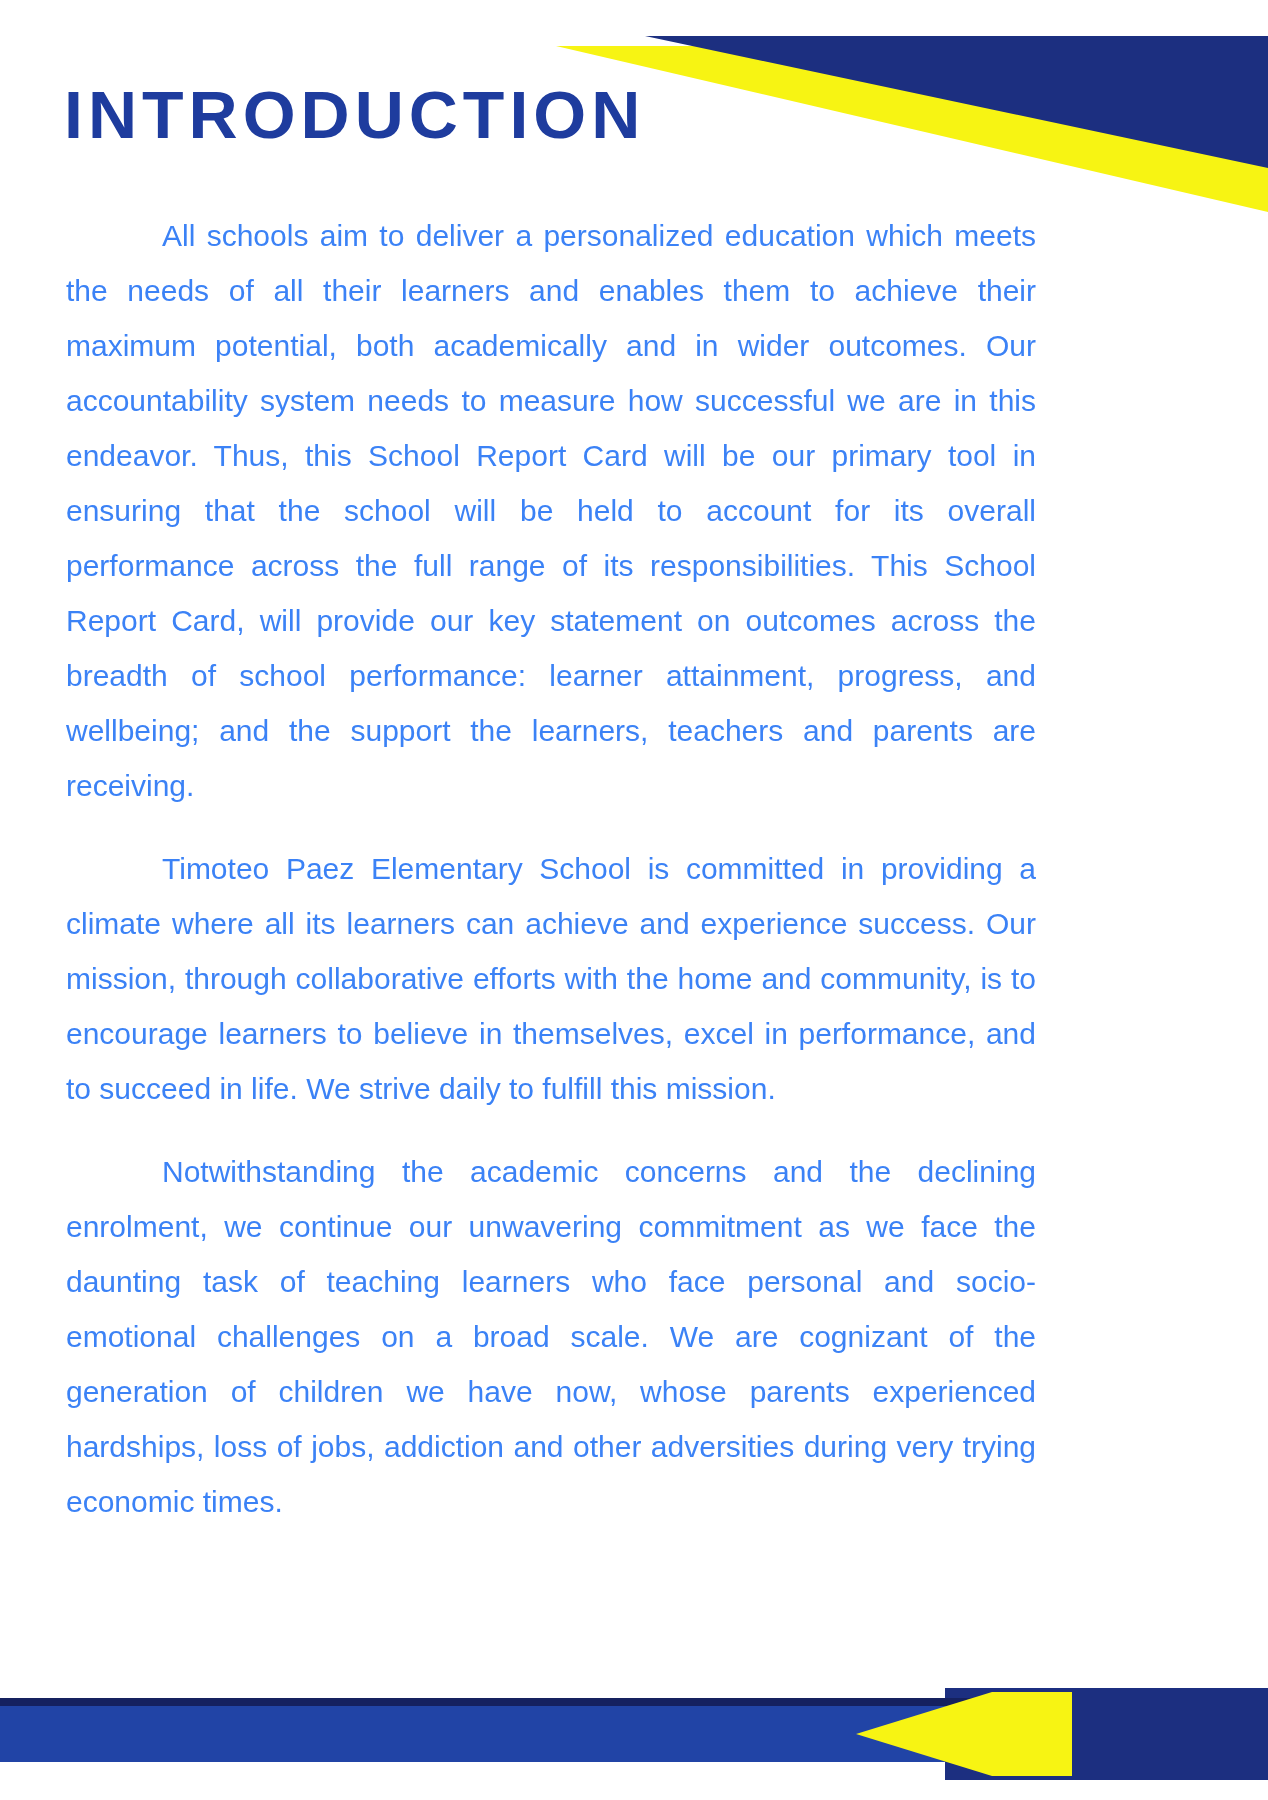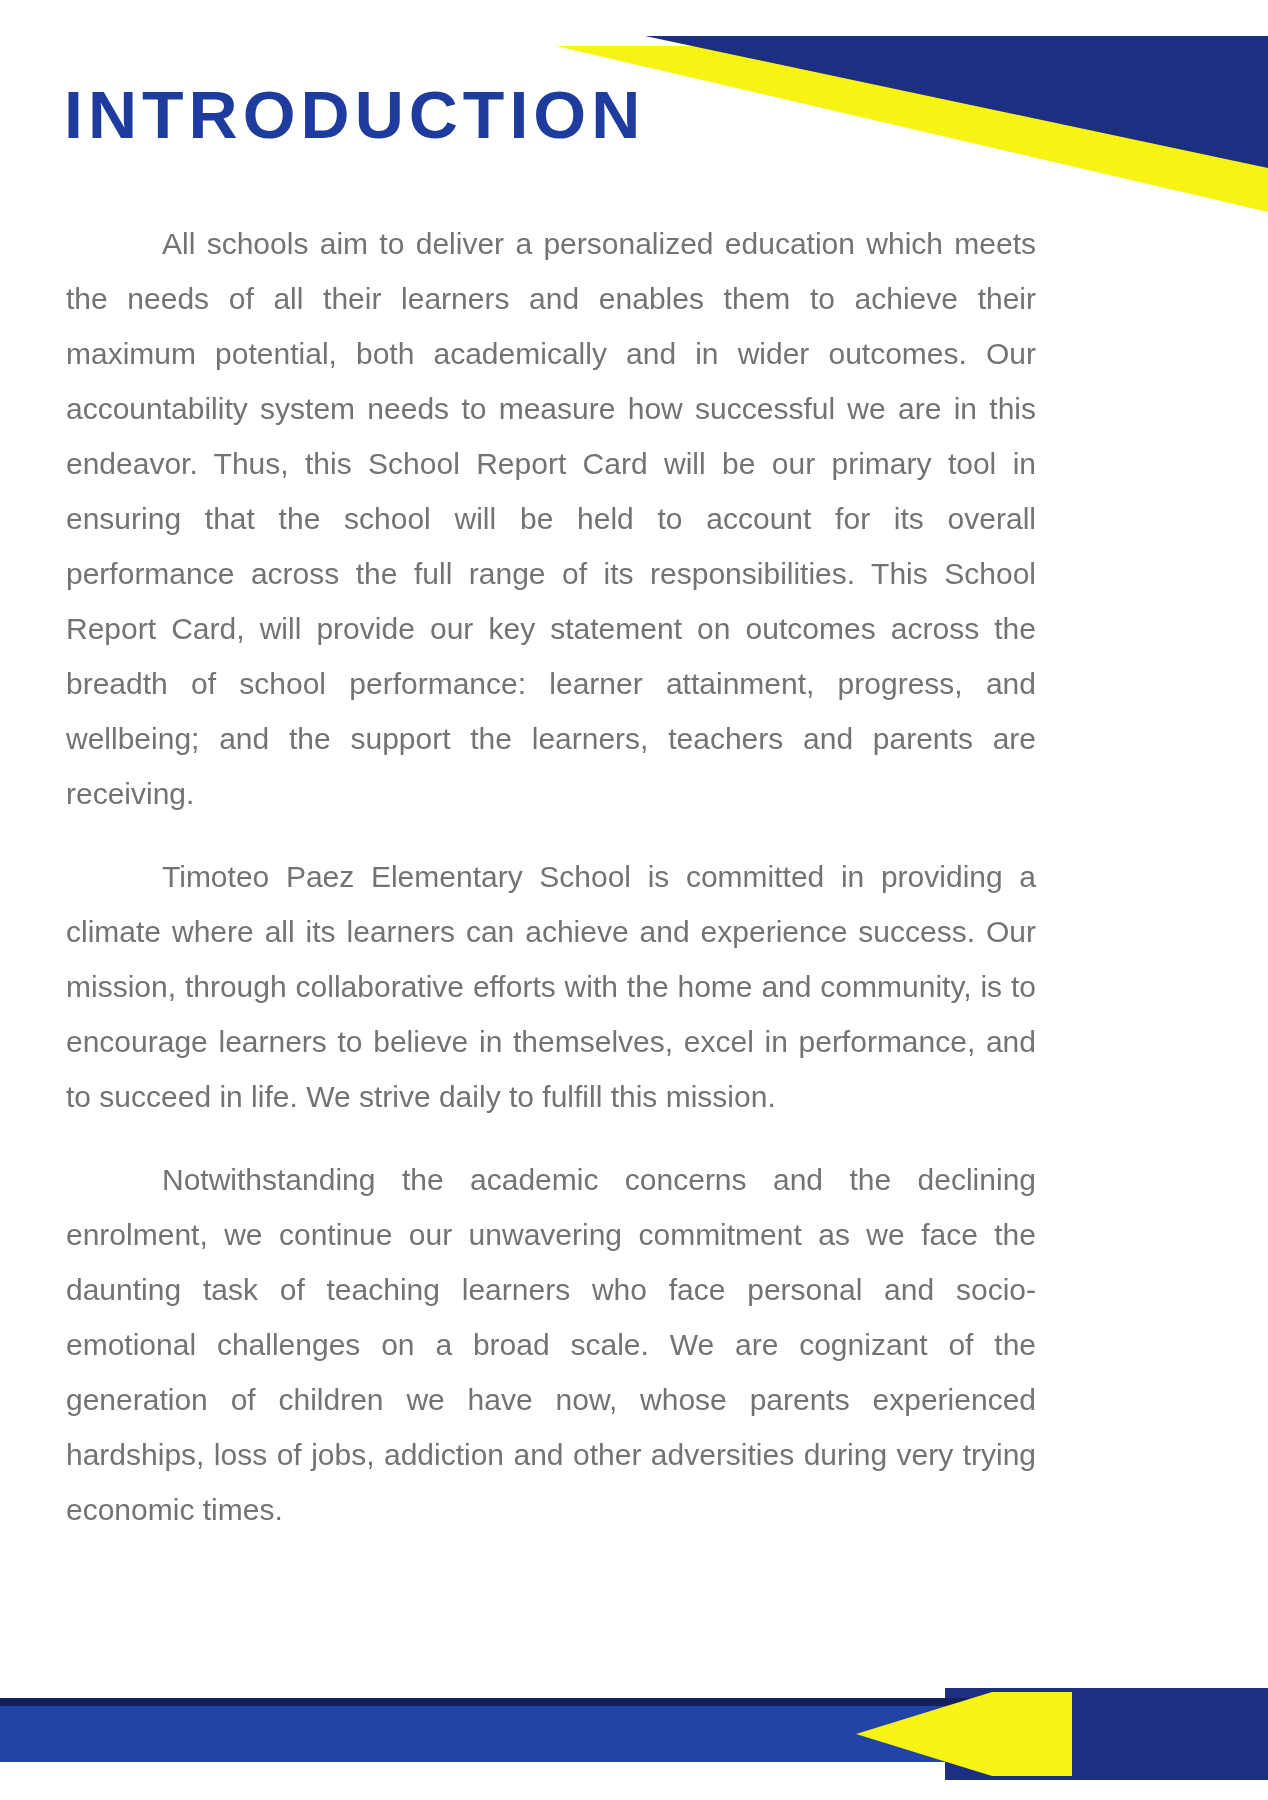--- a/index.html
+++ b/index.html
@@ -32,24 +32,24 @@
     font-size: 68px;
     font-weight: 800;
     letter-spacing: 5px;
     color: #1e3c9e;
     transform: scaleY(0.98);
     transform-origin: left top;
     white-space: nowrap;
   }
   .body-text {
     position: absolute;
-    top: 216px;
+    top: 208px;
     left: 66px;
     width: 970px;
-    color: #737373;
+    color: #3b82f6;
     font-size: 30px;
     line-height: 55px;
     text-align: justify;
   }
   .body-text p {
     margin: 0 0 28px 0;
     text-indent: 96px;
   }
   .banner-bottom {
     position: absolute;

